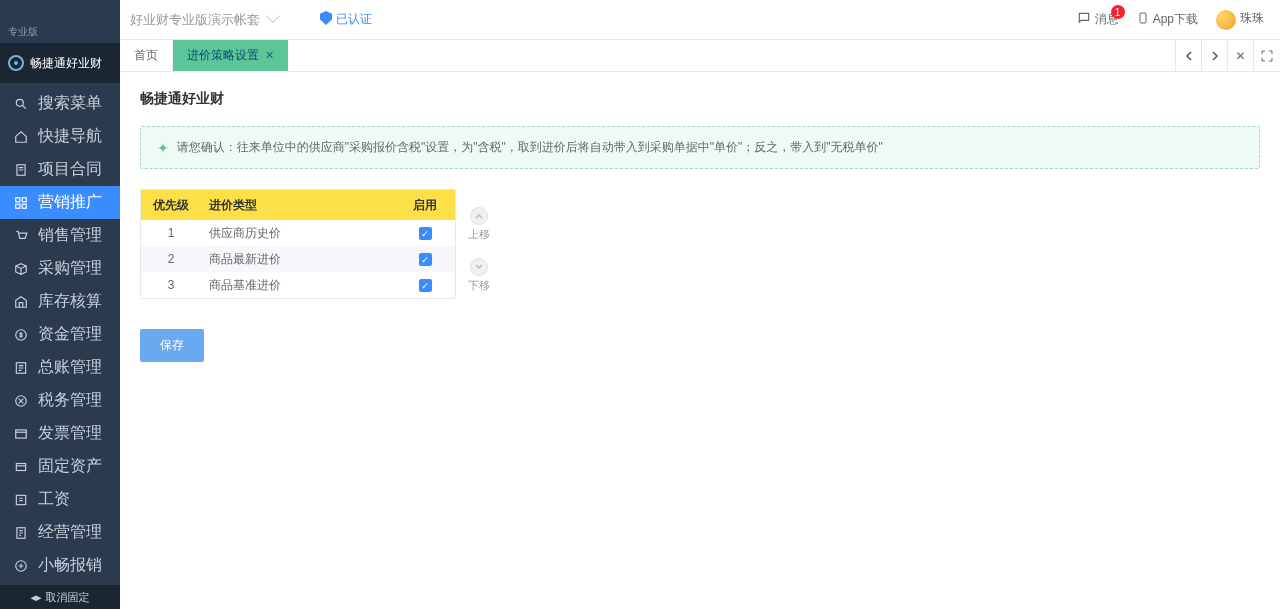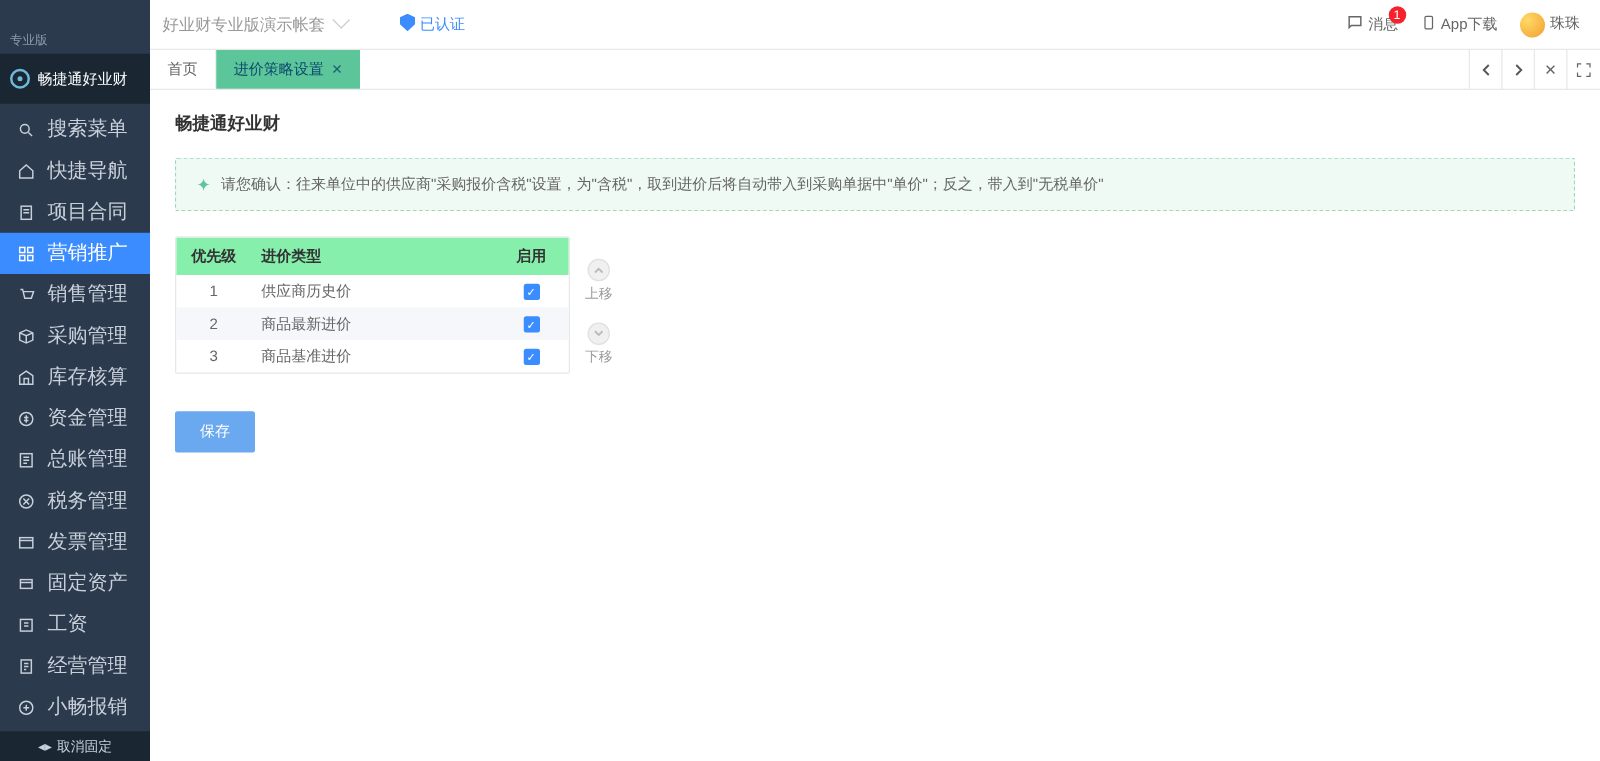--- a/index.html
+++ b/index.html
@@ -44,21 +44,21 @@
     .tab-ctrl-btn:last-child { border-right: none; }
     
     
     .content { flex: 1; padding: 18px 20px; overflow: auto; }
     .page-title { font-size: 14px; color: #333; margin-bottom: 18px; }
     .alert { border: 1px dashed #a0d8b8; background: #f0faf4; padding: 12px 16px; border-radius: 2px; color: #666; font-size: 12px; display: flex; align-items: center; gap: 8px; margin-bottom: 20px; }
     .alert-icon { color: #5cc69a; font-size: 14px; }
     
     .priority-row { display: flex; gap: 12px; align-items: flex-start; }
     .priority-table { border: 1px solid #e8e8e8; border-radius: 2px; overflow: hidden; width: 316px; }
-    .pt-header { display: flex; background: #86efac; height: 30px; align-items: center; font-size: 12px; color: #333; font-weight: bold; }
+    .pt-header { display: flex; background: #fde047; height: 30px; align-items: center; font-size: 12px; color: #333; font-weight: bold; }
     .pt-col-priority { width: 60px; text-align: center; }
     .pt-col-type { flex: 1; padding-left: 8px; }
     .pt-col-enable { width: 60px; text-align: center; }
     .pt-body .pt-row { display: flex; height: 26px; align-items: center; font-size: 12px; color: #666; }
     .pt-body .pt-row:nth-child(even) { background: #f5f7fa; }
     .pt-check { width: 13px; height: 13px; background: #3b8cff; border-radius: 2px; display: inline-flex; align-items: center; justify-content: center; color: #fff; font-size: 9px; }
     
     .move-controls { display: flex; flex-direction: column; gap: 16px; padding-top: 18px; }
     .move-group { display: flex; flex-direction: column; align-items: center; gap: 2px; }
     .move-btn { width: 18px; height: 18px; border-radius: 50%; background: #f0f0f0; border: 1px solid #e0e0e0; display: flex; align-items: center; justify-content: center; color: #bbb; cursor: pointer; font-size: 10px; }

